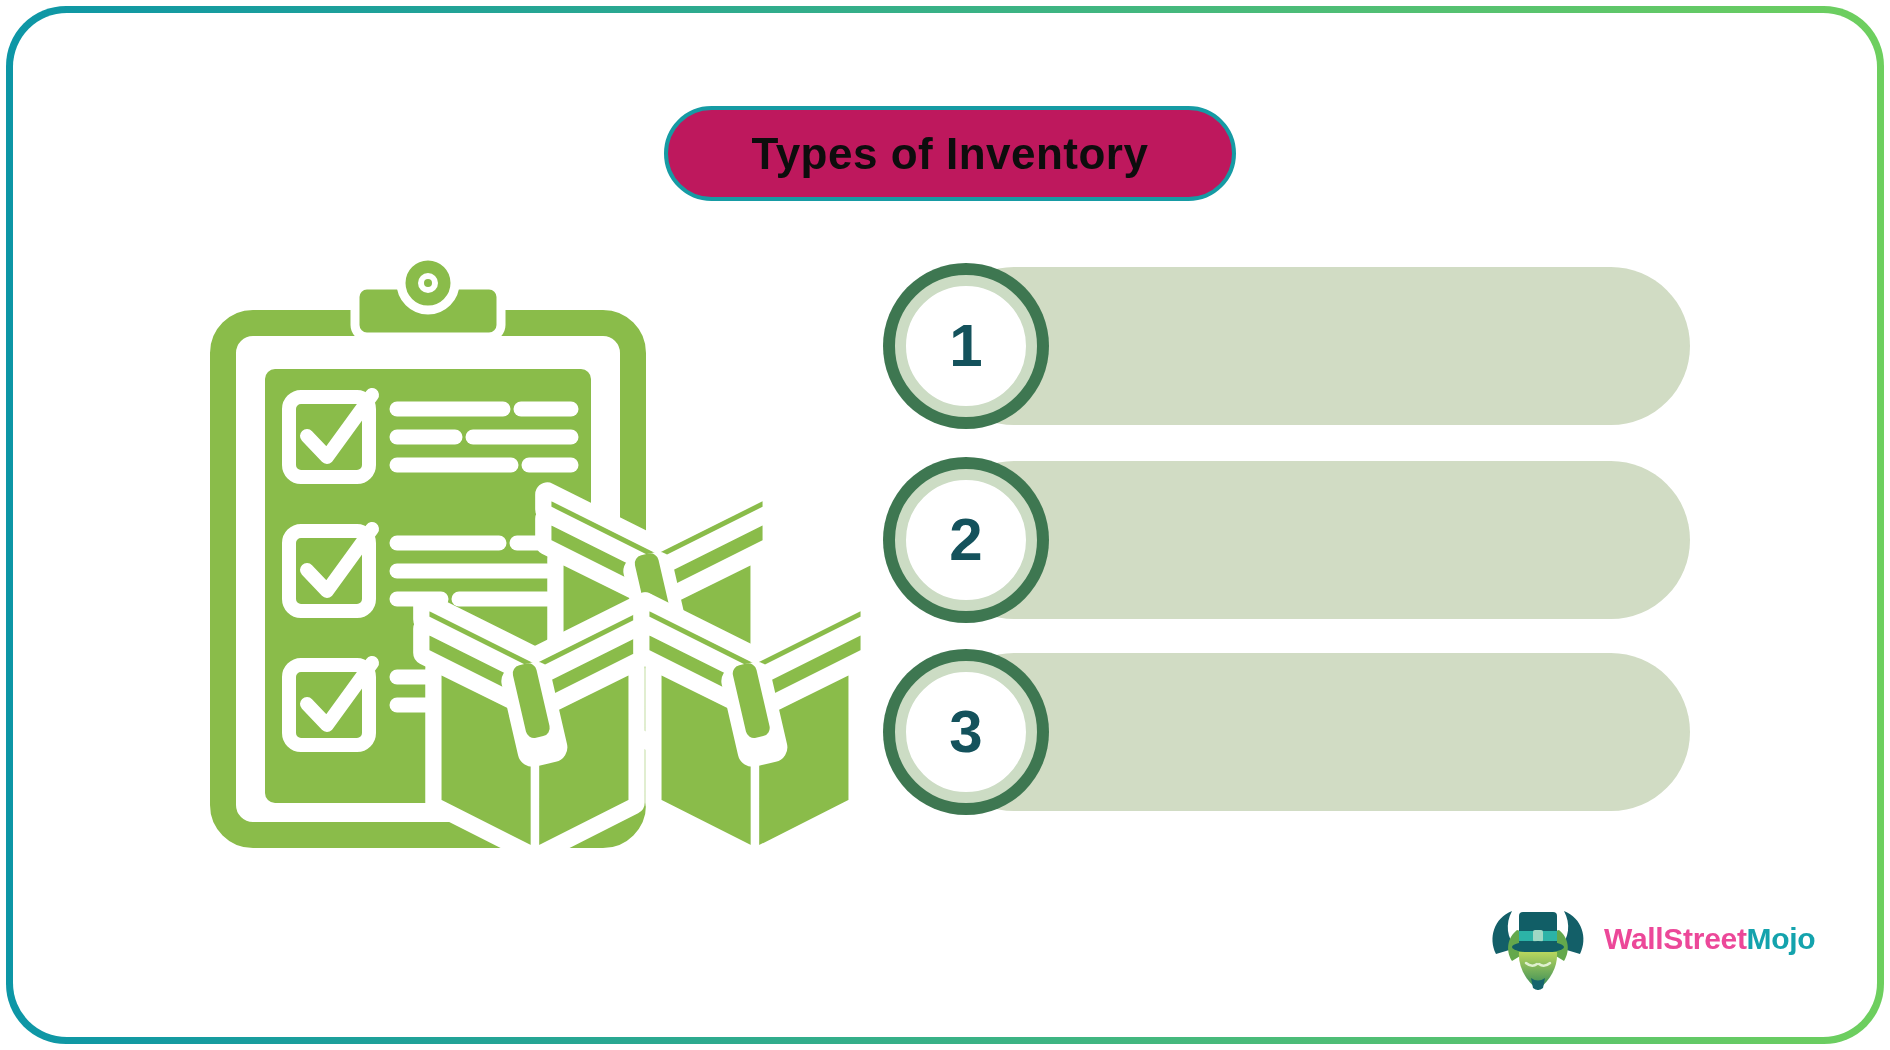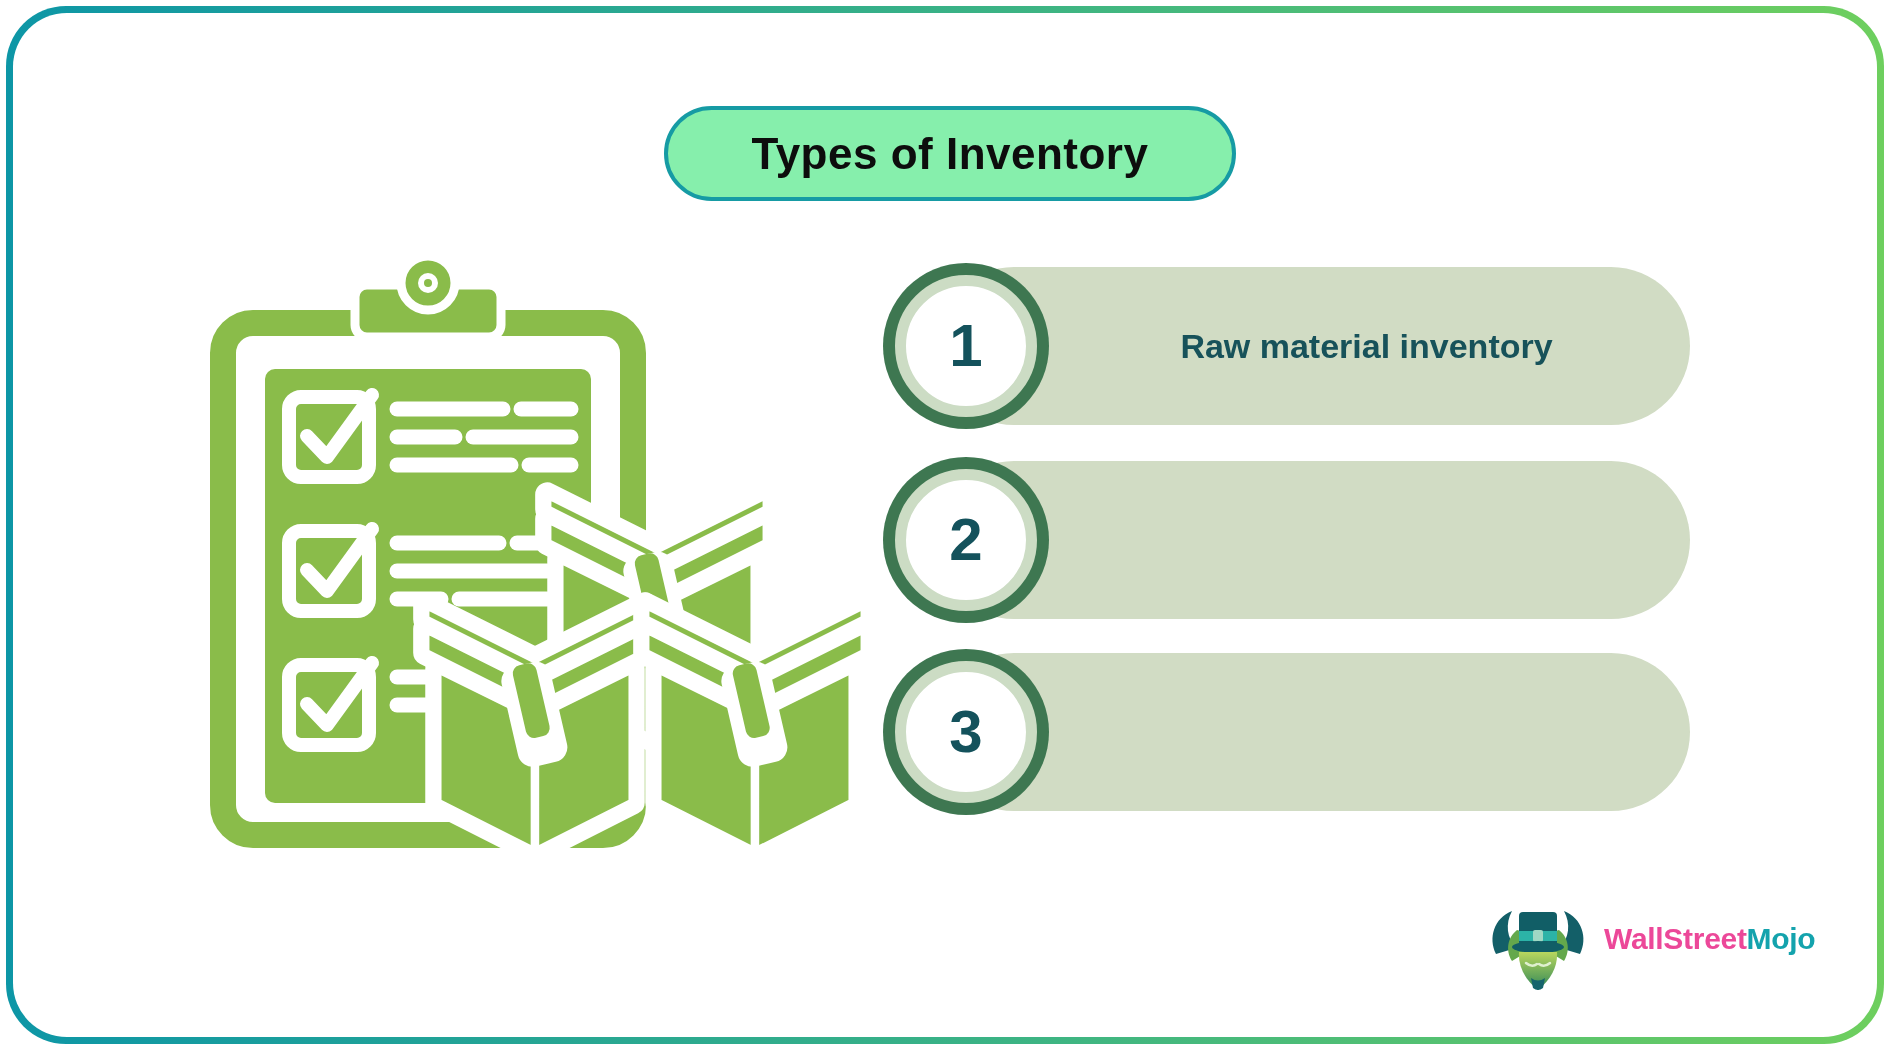--- a/index.html
+++ b/index.html
@@ -8,21 +8,21 @@
 
   
   .frame{position:absolute;inset:6px;border-radius:60px;
          background:linear-gradient(90deg,#0d96a6 0%,#3db483 55%,#6ecf5e 100%);}
   .frame::after{content:"";position:absolute;inset:7px;border-radius:54px;background:#fff;}
 
   .layer{position:absolute;inset:0;}
 
   
   .title-pill{position:absolute;left:664px;top:106px;width:564px;height:87px;
-              border:4px solid #169ba4;border-radius:48px;background:#86efac;
+              border:4px solid #169ba4;border-radius:48px;background:#be185d;
               display:flex;align-items:center;justify-content:center;}
   .title-pill h1{margin:0;font-size:44px;font-weight:700;color:#0d0d0d;letter-spacing:.5px;}
 
   
   .row{position:absolute;left:883px;width:807px;height:166px;}
   .row.r1{top:263px;} .row.r2{top:457px;} .row.r3{top:649px;}
   .row .pill{position:absolute;left:52px;top:4px;width:755px;height:158px;
              background:#d1dcc4;border-radius:80px;}
   .num-ring{position:absolute;left:0;top:0;width:166px;height:166px;border-radius:50%;
             background:#3e7751;display:flex;}
@@ -113,21 +113,20 @@
     </g>
   </svg>
 
   <div class="row r1">
     <div class="pill"></div>
     <div class="num-ring">
       <div class="num-inner">
           <span>1</span>
         </div>
     </div>
-    <div class="row-label">Raw material inventory</div>
   </div>
 
   <div class="row r2">
     <div class="pill"></div>
     <div class="num-ring">
       <div class="num-inner">
           <span>2</span>
         </div>
     </div>
   </div>

